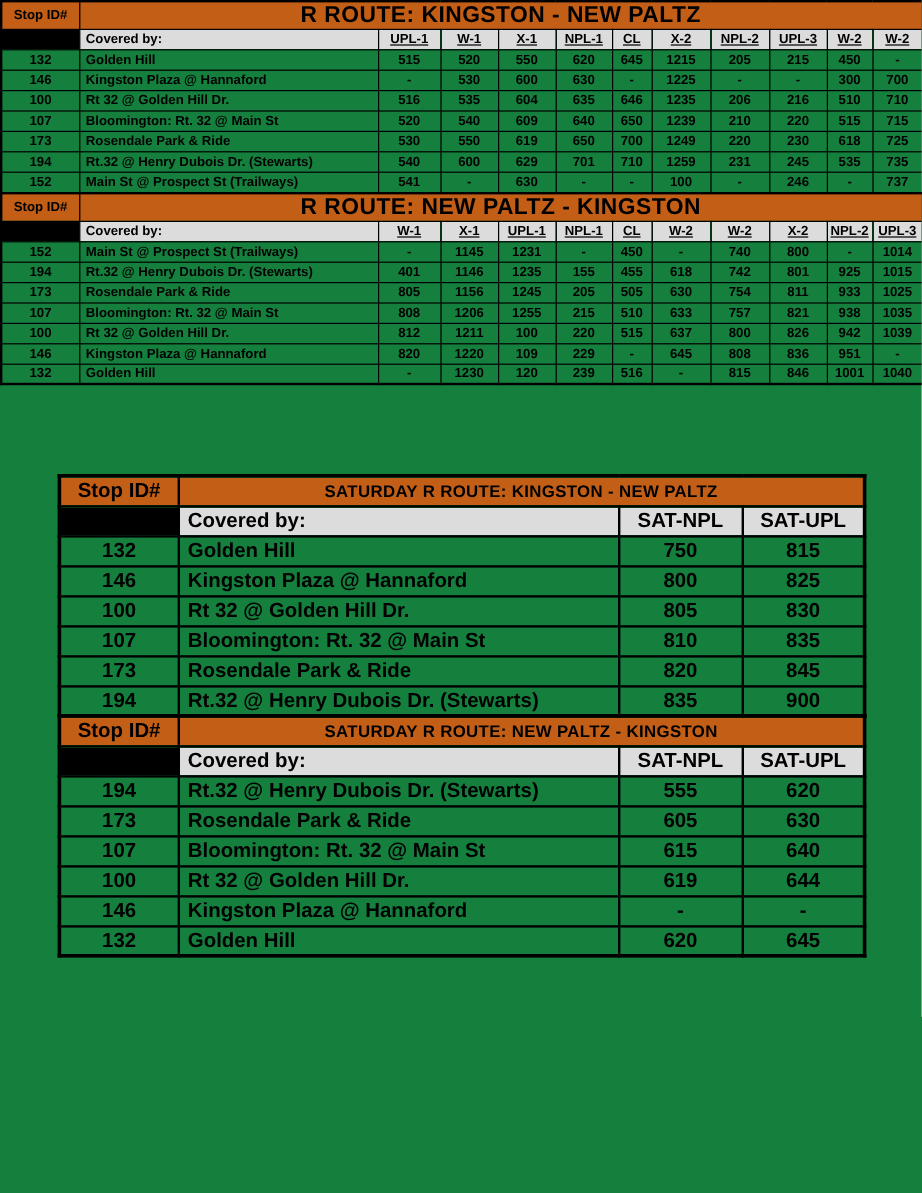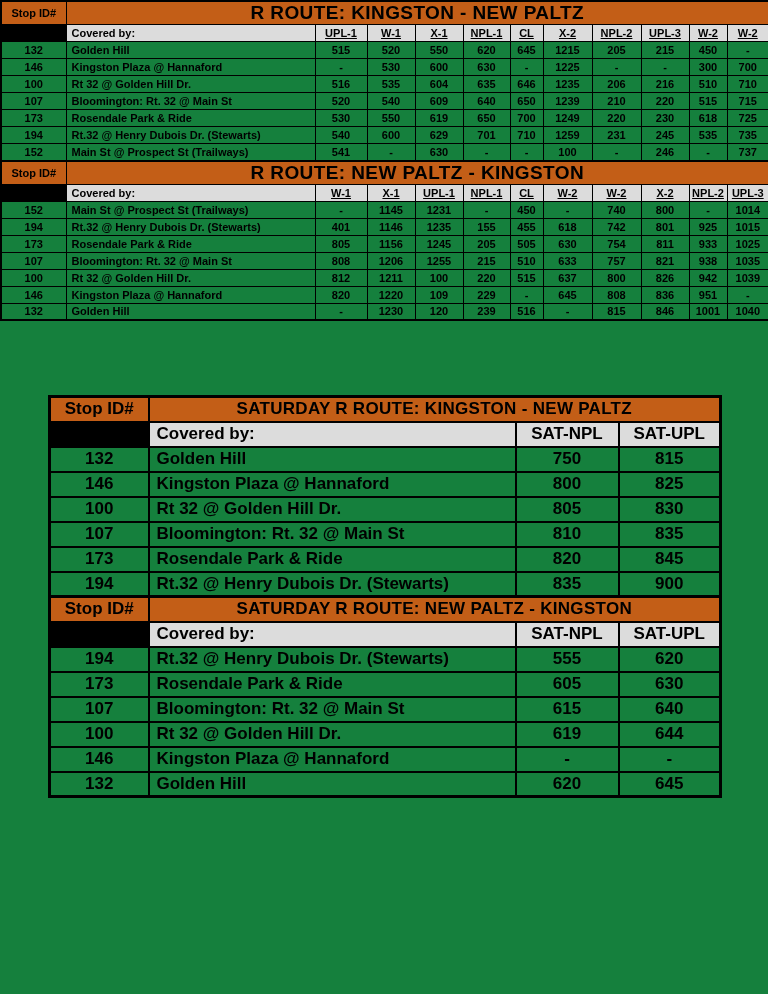--- a/index.html
+++ b/index.html
@@ -28,21 +28,21 @@
   .wk .c-covered{background:var(--gray);text-align:left;padding-left:5px;}
   .wk .c-colhdr{background:var(--gray);text-decoration:underline;}
   .wk .c-name{text-align:left;padding-left:5px;}
   #wk1{margin-top:-2px;}
 
   
   .saturday-block{position:absolute;top:395px;left:48px;width:671px;}
   .sat{width:671px;border:3px solid #000;font-weight:bold;font-size:17px;color:#000;}
   .sat td{border:2px solid #000;height:25px;text-align:center;}
   .sat .c-stopid-hdr{background:var(--orange);font-size:17px;}
-  .sat .c-title{background:var(--orange);font-size:17px;letter-spacing:.3px;}
+  .sat .c-title{background:var(--orange);font-size:14px;letter-spacing:.3px;}
   .sat .c-black{background:var(--blackcell);}
   .sat .c-covered{background:var(--gray);text-align:left;padding-left:7px;}
   .sat .c-colhdr{background:var(--gray);}
   .sat .c-name{text-align:left;padding-left:7px;}
   #sat1{margin-top:-3px;}
 </style>
 </head>
 <body>
 
 <div class="page">

